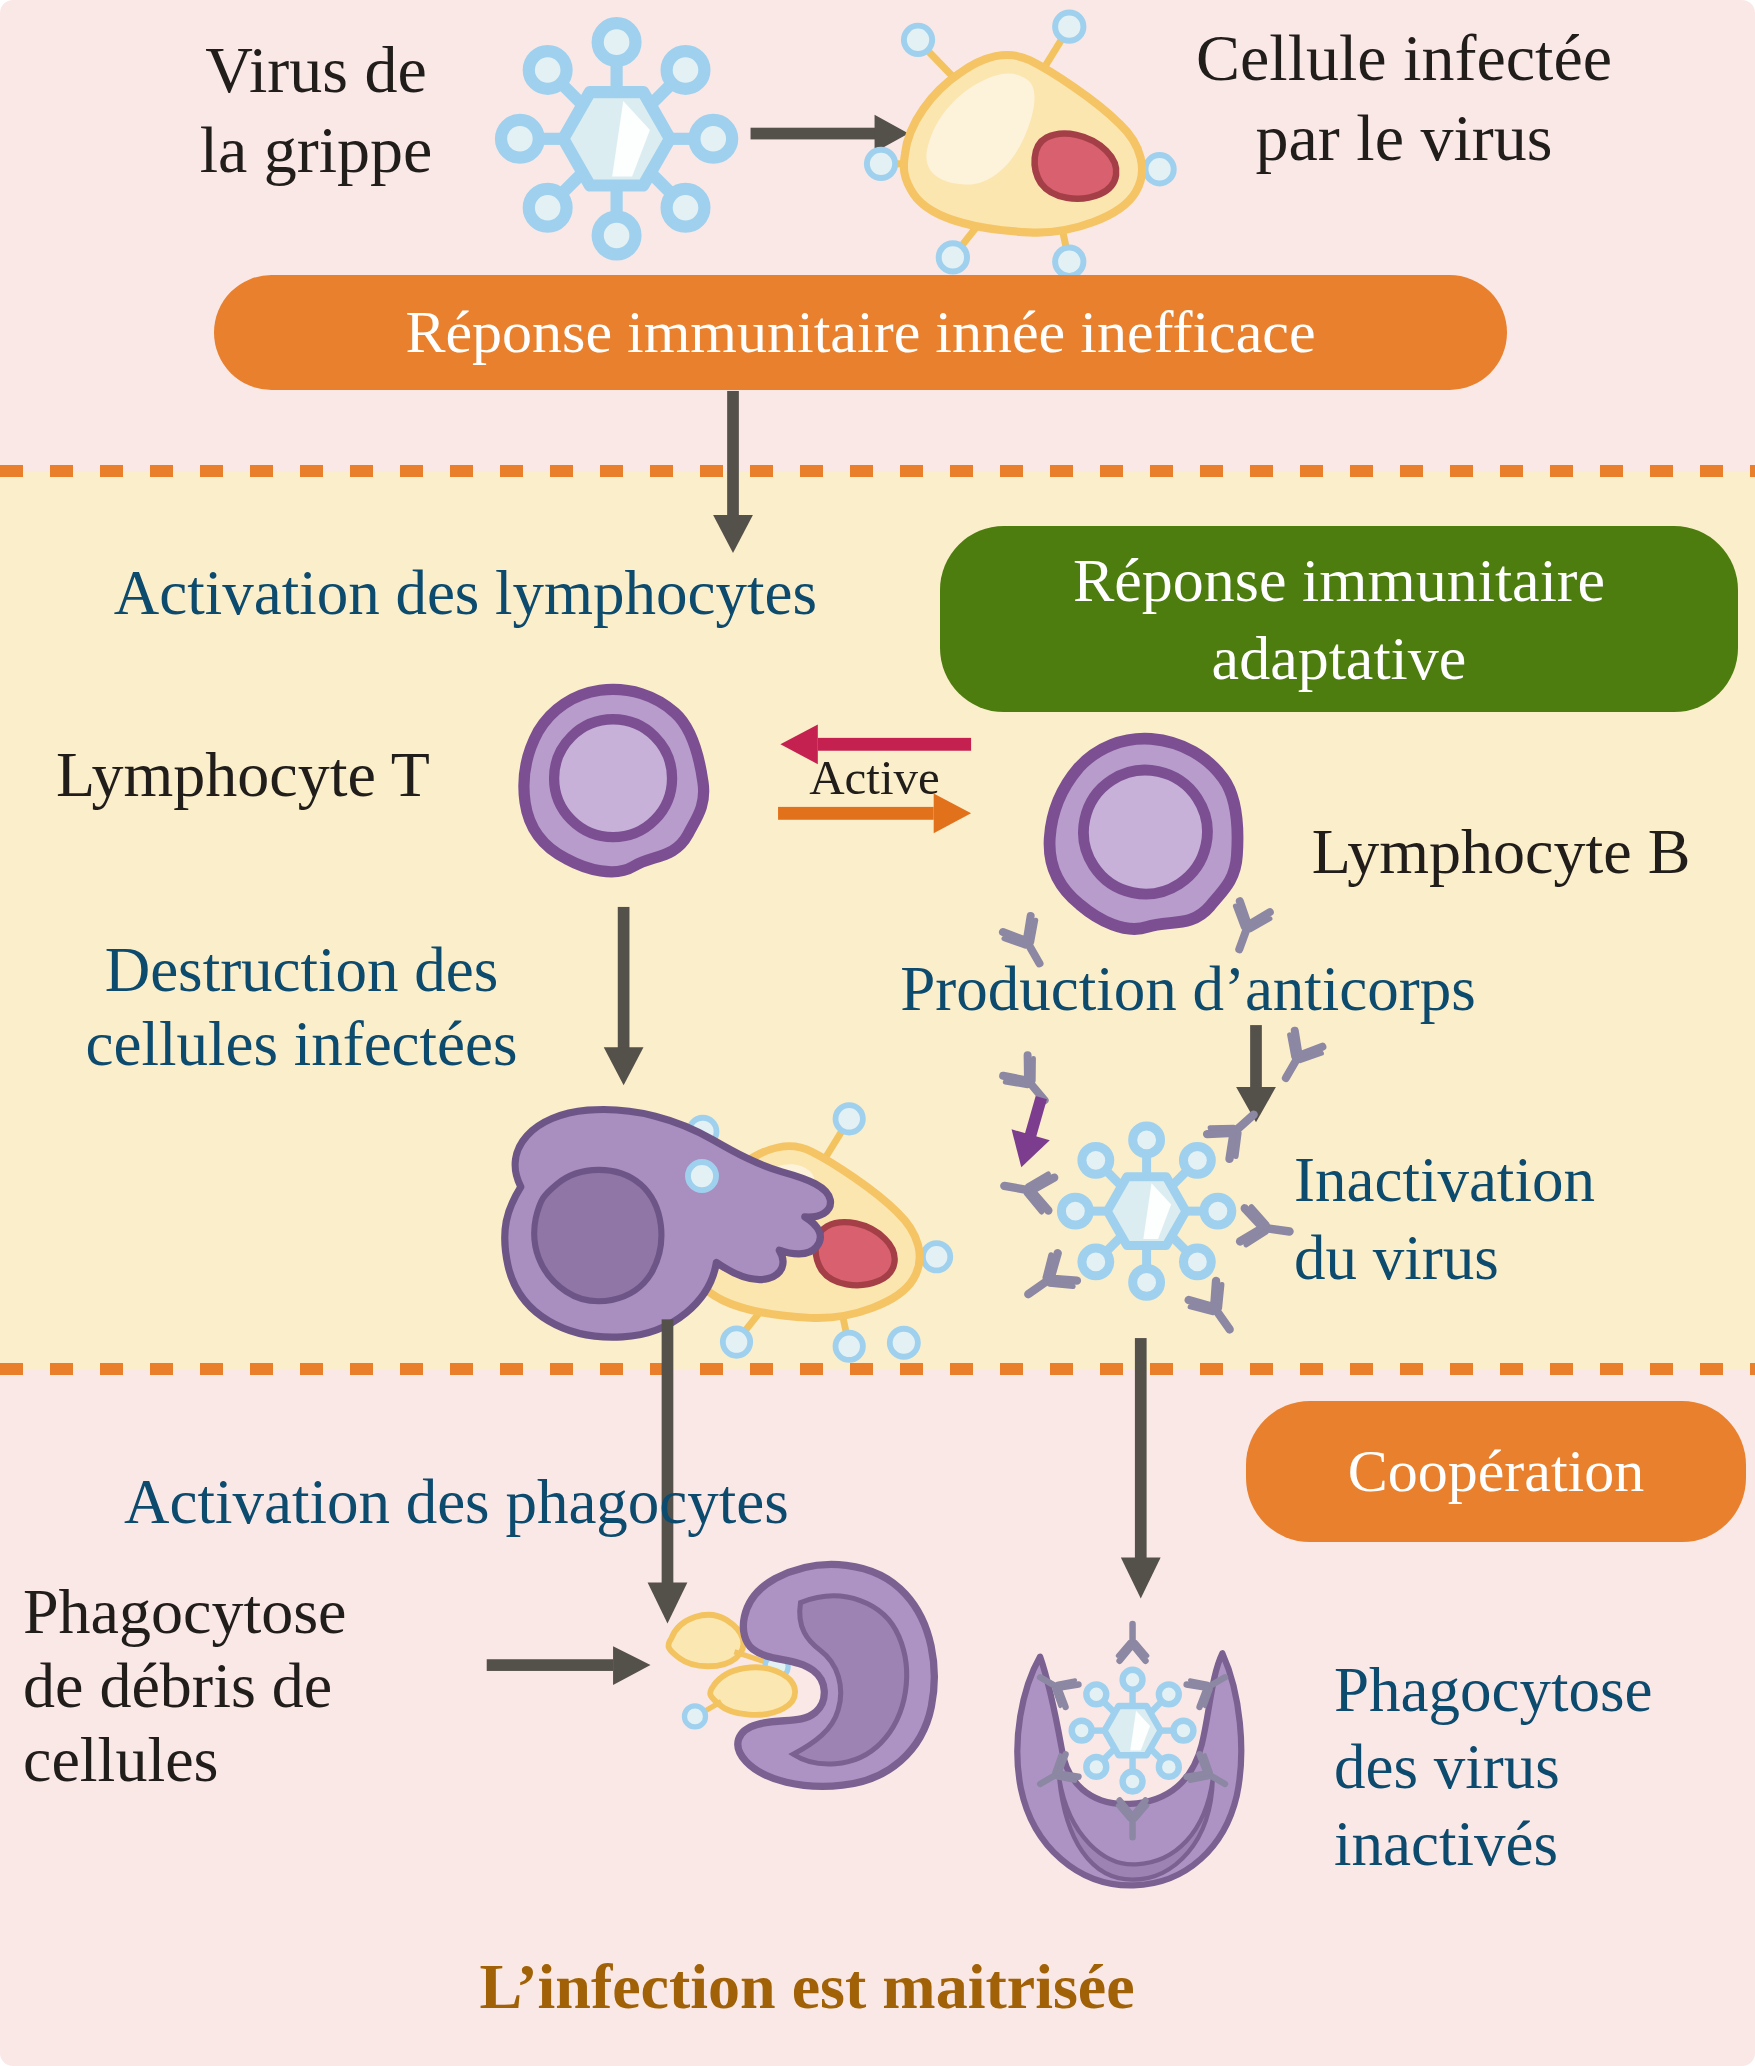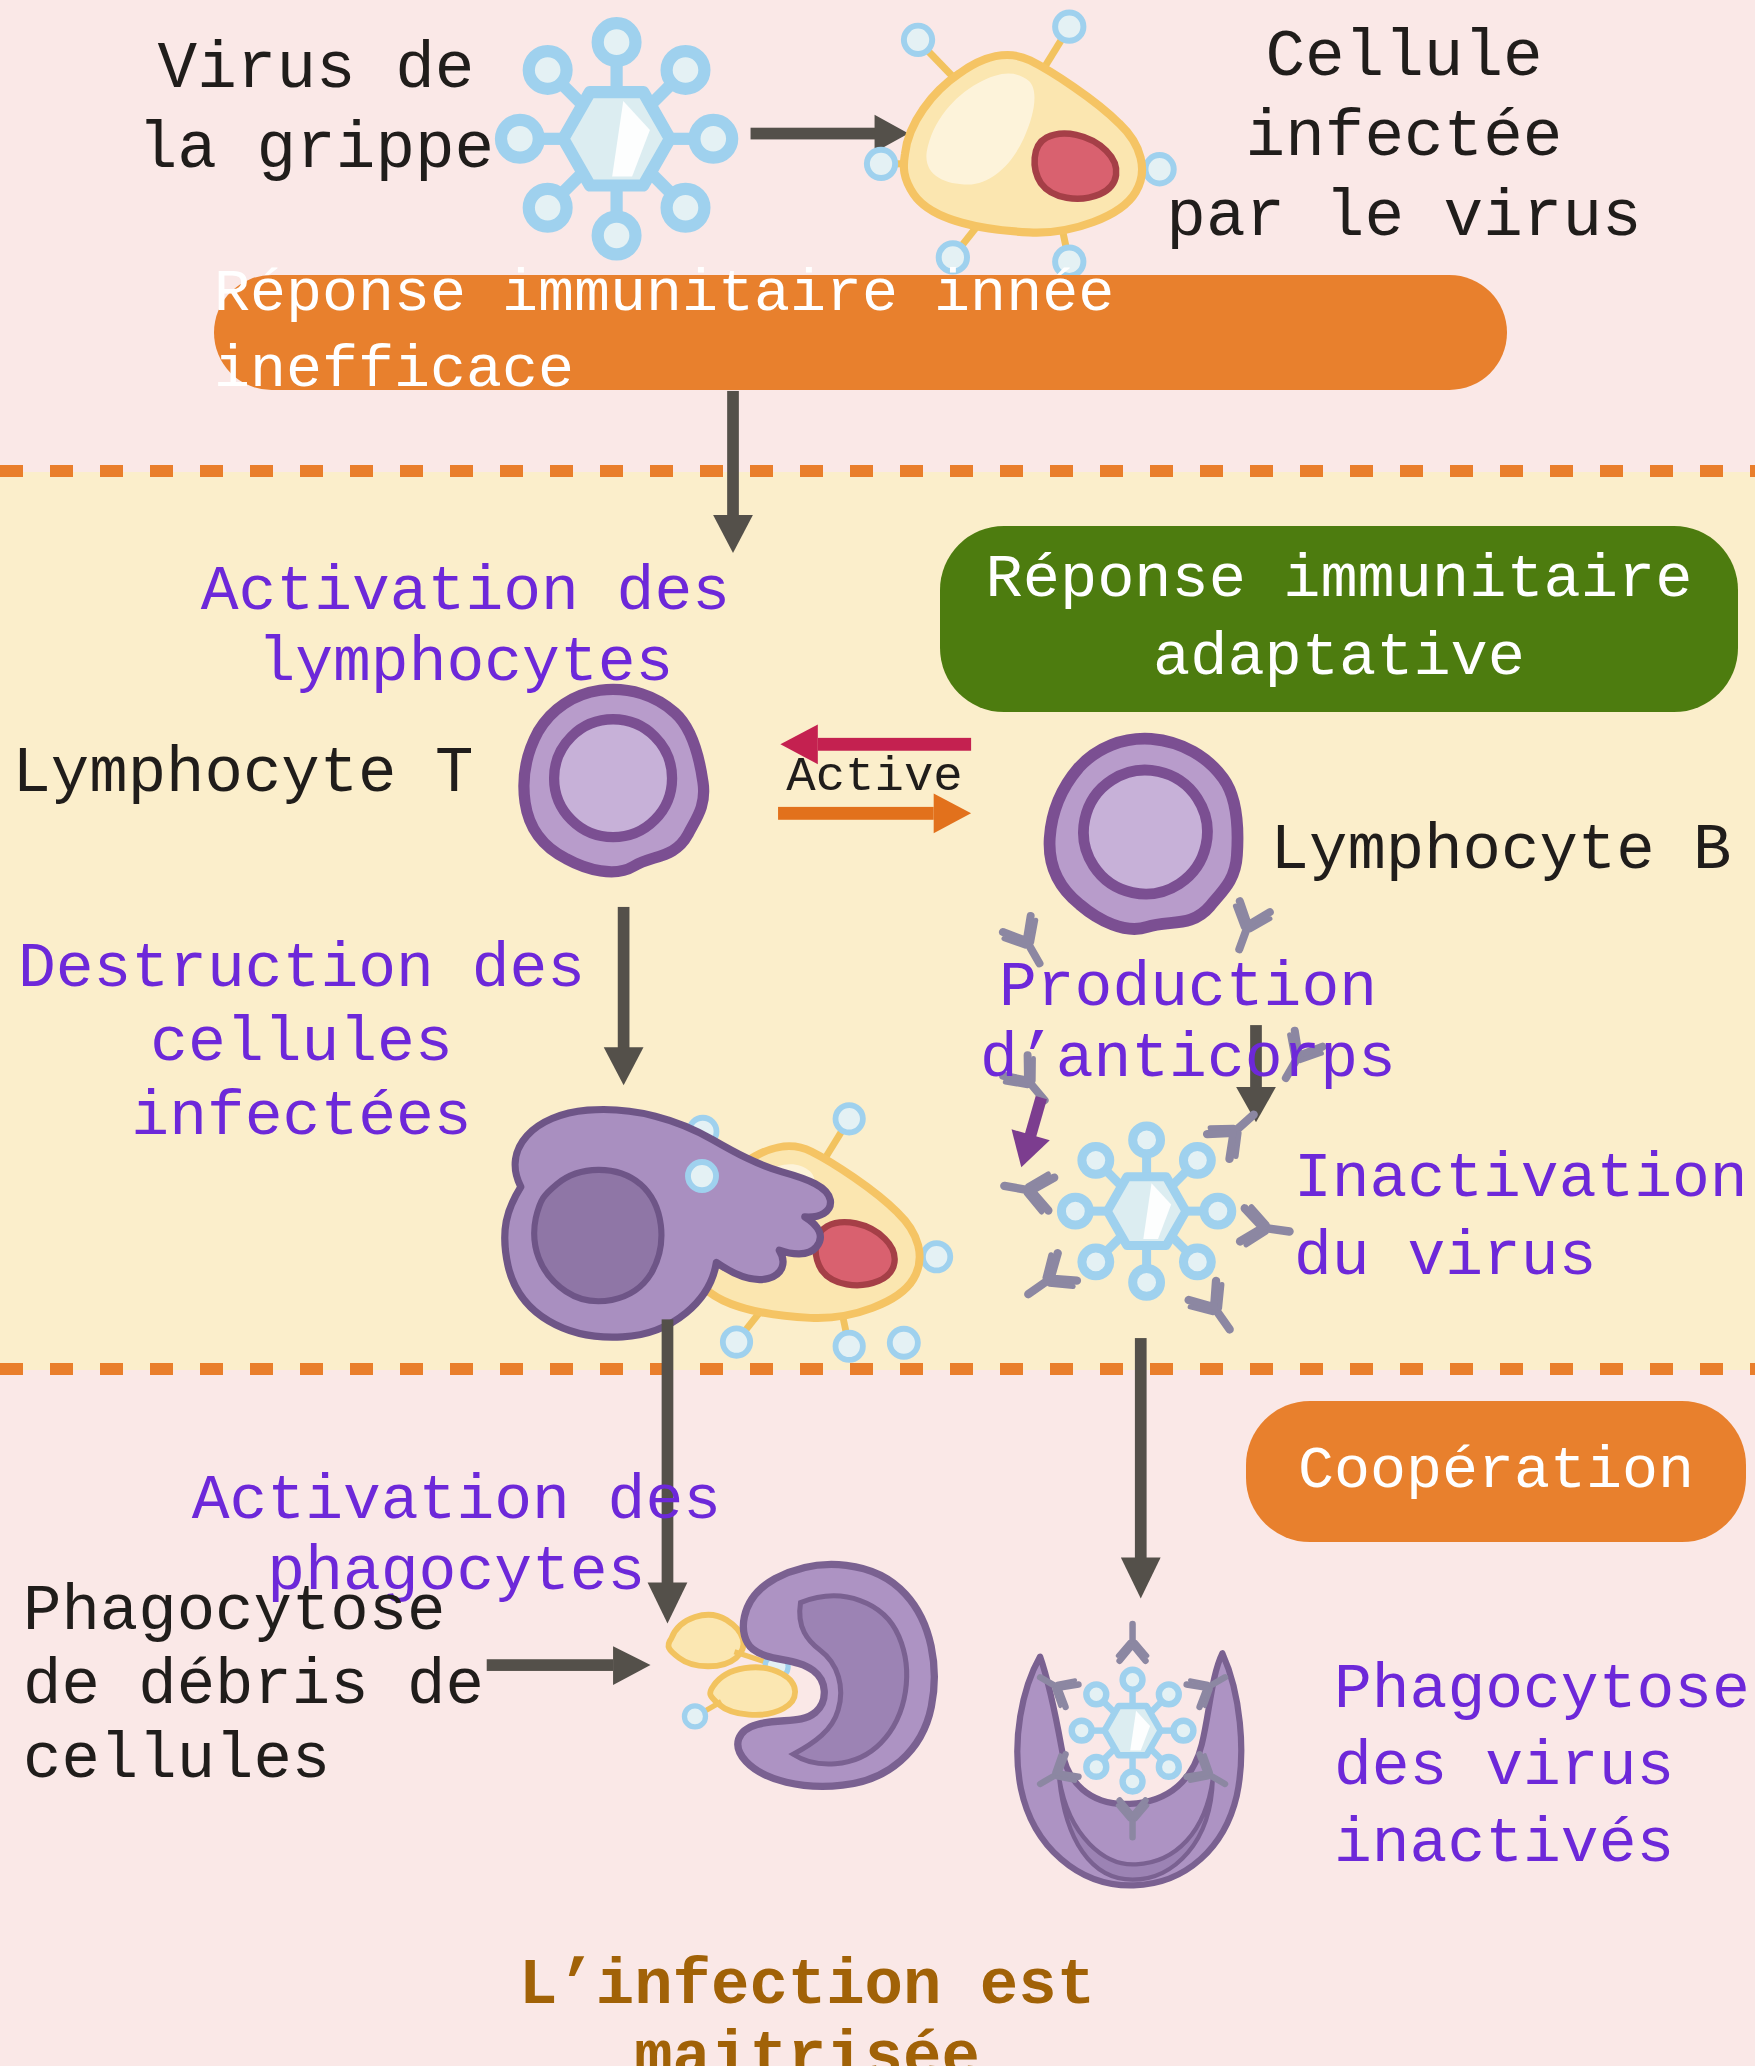--- a/index.html
+++ b/index.html
@@ -1,27 +1,27 @@
 <!DOCTYPE html>
 <html style="font-size:9.4px"><head>
 <meta charset="utf-8">
 <style>
   html,body{margin:0;padding:0;background:#fff}
   .canvas{position:relative;width:1755px;height:2066px;background:#FAE8E7;overflow:hidden;
-          font-family:Liberation Mono, monospace;}
+          font-family:Liberation Serif, serif;border-radius:13px;}
   .band{position:absolute;left:0;top:472px;width:1755px;height:898px;background:#FBEECB;}
   .dash{position:absolute;left:0;width:1755px;height:12.3px;
         background:repeating-linear-gradient(90deg,#E97E2B 0 23.4px,transparent 23.4px 50px);}
   .dash.d1{top:465px}
   .dash.d2{top:1363px}
   svg.layer{position:absolute;left:0;top:0;width:1755px;height:2066px;}
   .label{position:absolute;}
   .center{text-align:center}
   .black{color:#201D1B}
-  .purple{color:#6d28d9}
+  .purple{color:#0c4a6e}
   .crimson{color:#a16207;font-weight:bold}
   .pill{position:absolute;display:flex;flex-direction:column;align-items:center;justify-content:center;
         color:#FFFFFF;border-radius:64px;line-height:1.26;}
   .pill.orange{background:#E8802D}
   .pill.yellow{background:#4d7c0f}
   .fs-top{font-size:66px;line-height:80px}
   .fs-head{font-size:63px}
   .fs-label{font-size:64px}
 </style>
 </head>

